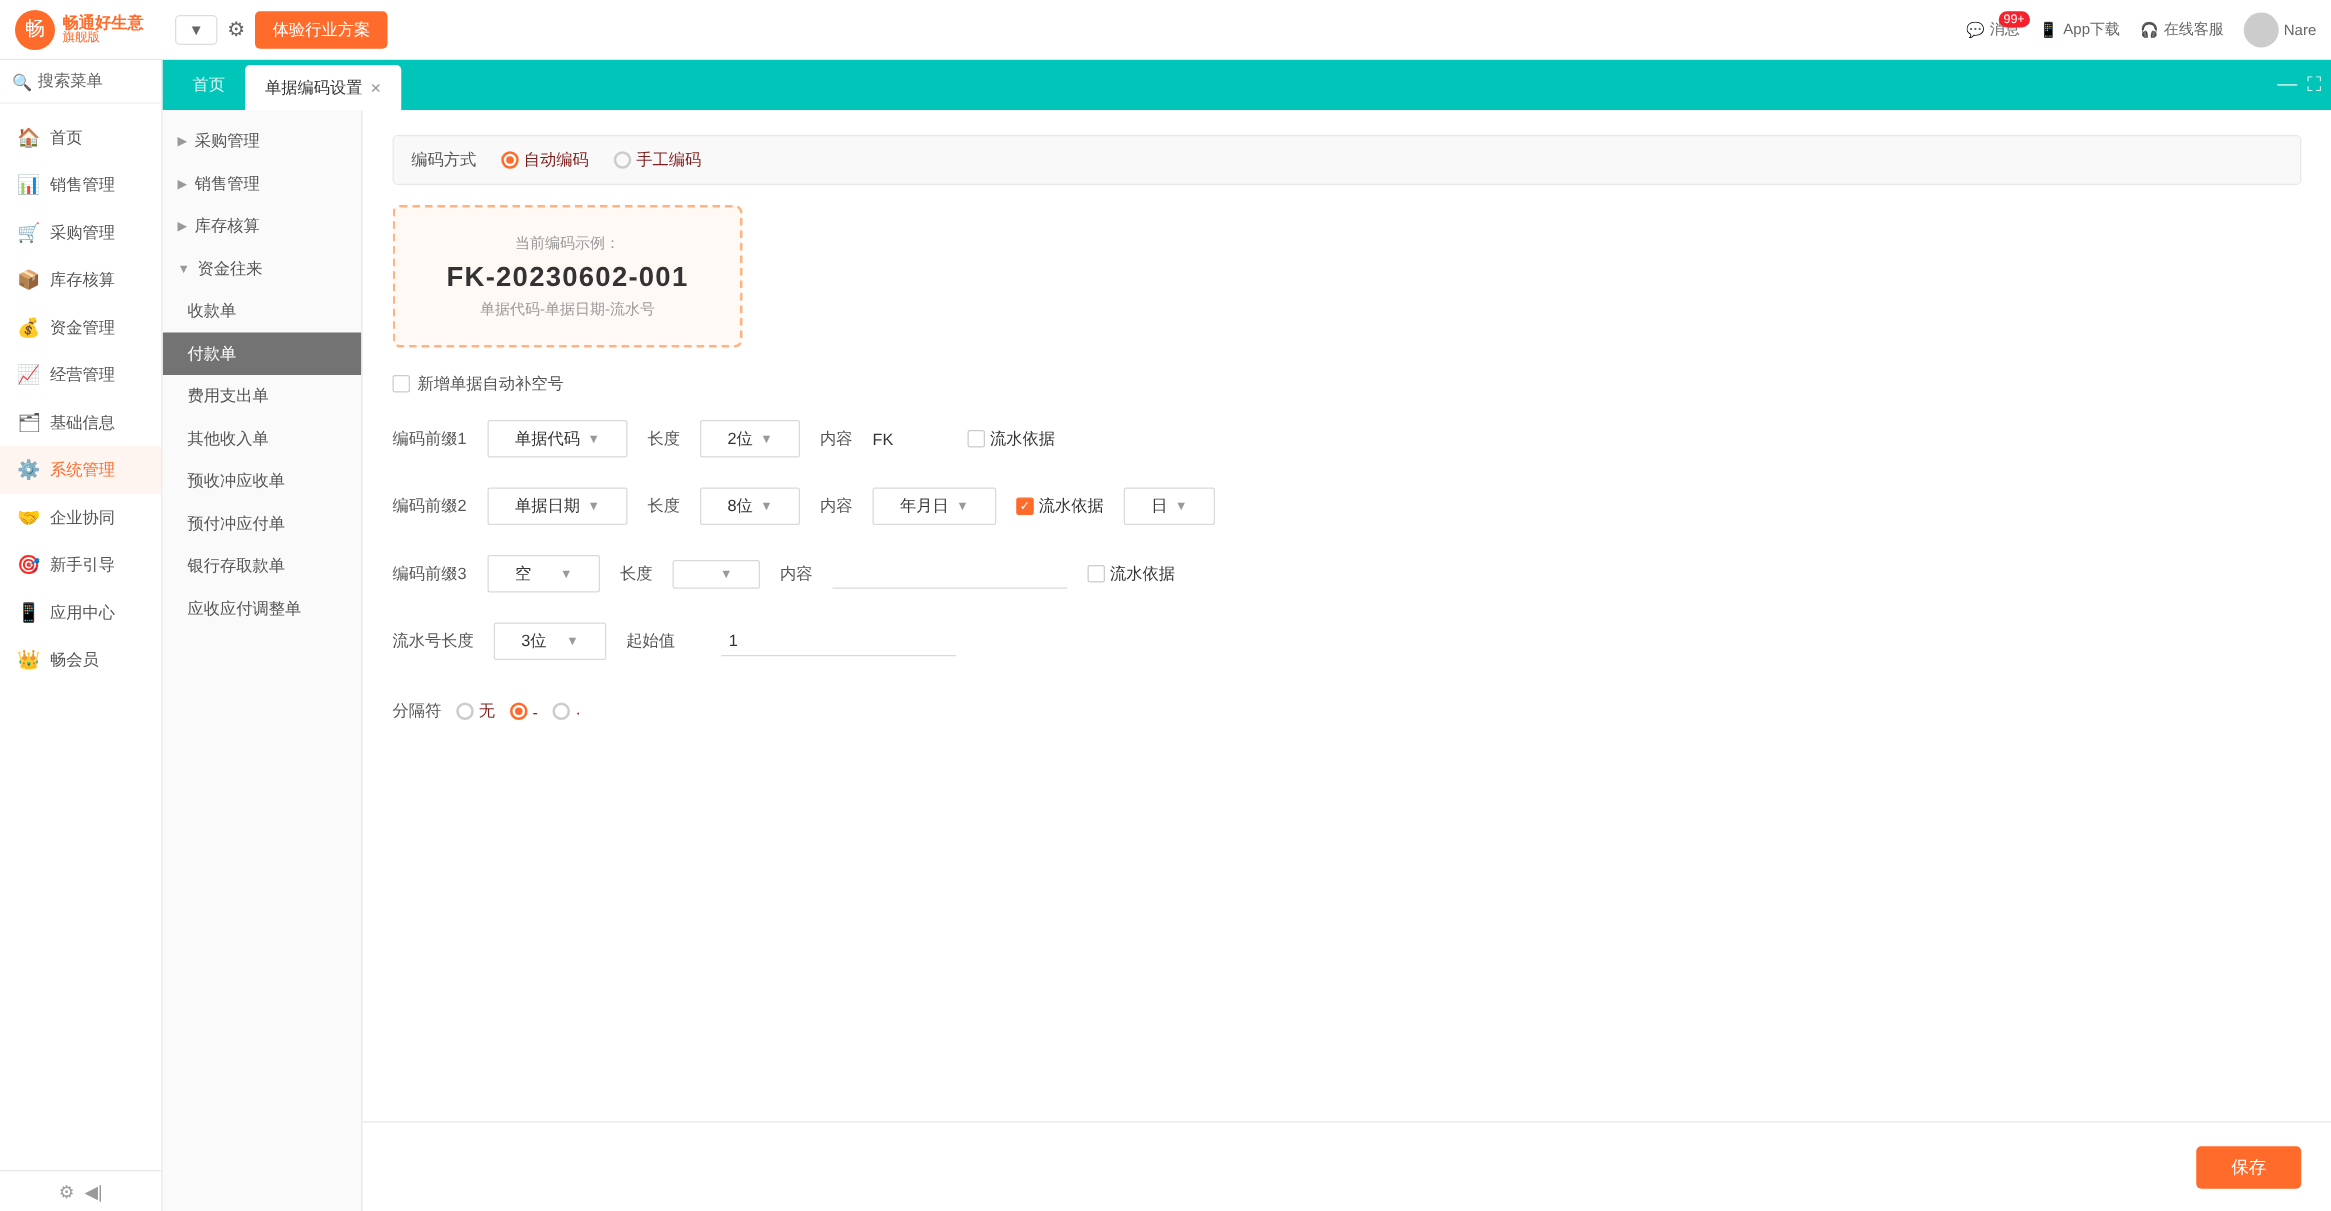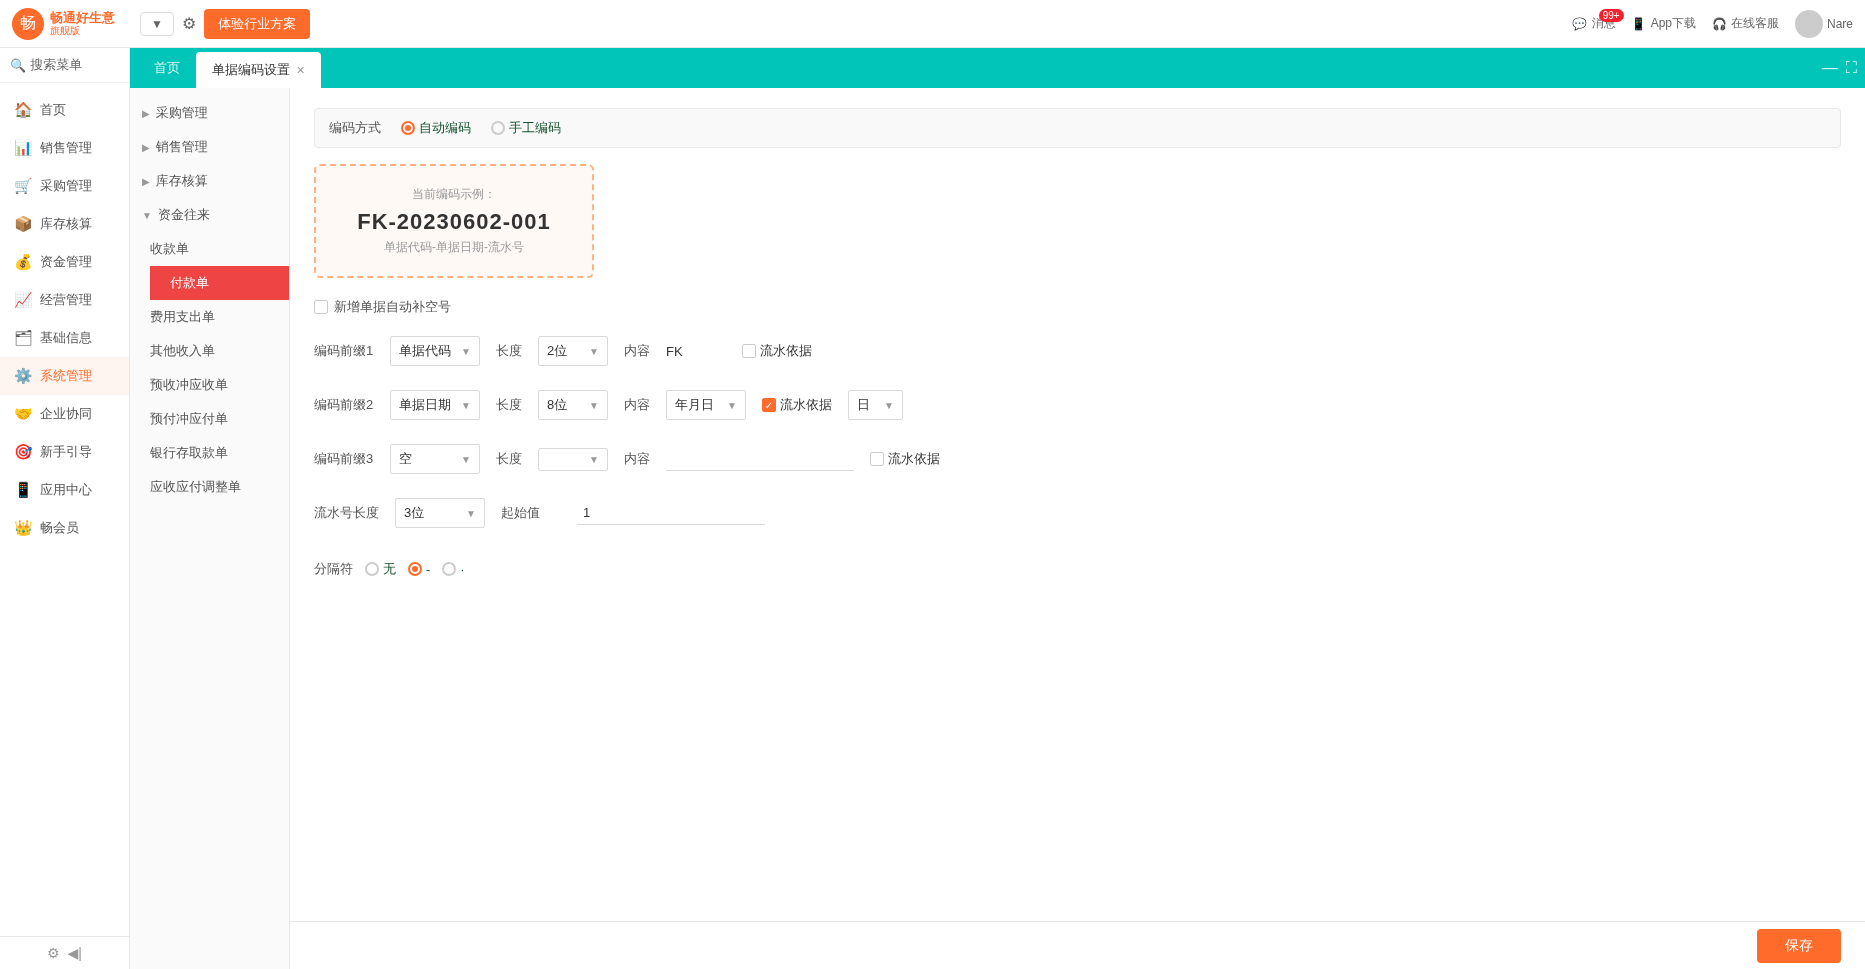--- a/index.html
+++ b/index.html
@@ -58,71 +58,71 @@
 
     
     .content-area { flex: 1; display: flex; overflow: hidden; }
 
     
     .secondary-sidebar { width: 160px; background: #fafafa; border-right: 1px solid #e8e8e8; overflow-y: auto; flex-shrink: 0; padding: 8px 0; }
     .sec-nav-group { }
     .sec-nav-header { display: flex; align-items: center; gap: 6px; padding: 8px 12px; cursor: pointer; color: #555; font-size: 13px; }
     .sec-nav-header .arrow { font-size: 10px; color: #999; }
     .sec-nav-item { padding: 8px 20px; cursor: pointer; font-size: 13px; color: #555; }
-    .sec-nav-item.active { background: #ef4444; color: #fff; border-radius: 0; margin-left: 20px; }
+    .sec-nav-item.active { background: #737373; color: #fff; border-radius: 0; }
 
     
     .main-content { flex: 1; overflow-y: auto; padding: 20px 24px; background: #fff; }
     .page-title { font-size: 16px; font-weight: bold; color: #333; margin-bottom: 20px; }
 
     
     .encode-type-row { display: flex; align-items: center; gap: 20px; padding: 10px 14px; background: #f9f9f9; border: 1px solid #e8e8e8; border-radius: 4px; margin-bottom: 16px; }
     .encode-label { color: #555; font-size: 13px; }
     .radio-item { display: flex; align-items: center; gap: 4px; cursor: pointer; }
     .radio-dot { width: 14px; height: 14px; border-radius: 50%; border: 2px solid #ccc; display: flex; align-items: center; justify-content: center; }
     .radio-dot.checked { border-color: #ff6b2b; }
     .radio-dot.checked::after { content: ''; width: 6px; height: 6px; border-radius: 50%; background: #ff6b2b; }
-    .radio-text { font-size: 13px; color: #14532d; }
+    .radio-text { font-size: 13px; color: #7f1d1d; }
 
     
     .info-text { font-size: 12px; color: #666; margin-bottom: 16px; line-height: 1.6; }
     .info-text em { color: #ff6b2b; font-style: normal; }
 
     
     .code-preview { border: 2px dashed #ffb380; background: #fff9f6; border-radius: 6px; padding: 20px 24px; display: inline-block; margin-bottom: 20px; min-width: 280px; text-align: center; }
     .code-preview-label { font-size: 12px; color: #999; margin-bottom: 6px; }
     .code-preview-value { font-size: 22px; font-weight: bold; color: #333; letter-spacing: 1px; }
     .code-preview-sub { font-size: 12px; color: #999; margin-top: 4px; }
 
     
     .checkbox-row { display: flex; align-items: center; gap: 6px; margin-bottom: 20px; }
     .checkbox-box { width: 14px; height: 14px; border: 1px solid #ccc; border-radius: 2px; cursor: pointer; }
     .checkbox-label { font-size: 13px; color: #555; }
 
     
     .form-section { display: flex; flex-direction: column; gap: 24px; }
     .form-row { display: flex; align-items: center; gap: 16px; flex-wrap: wrap; }
     .form-label { font-size: 13px; color: #555; white-space: nowrap; min-width: 60px; }
-    .form-select { border: 1px solid #d9d9d9; border-radius: 2px; padding: 5px 8px; font-size: 13px; color: #333; background: #fff; display: flex; align-items: center; gap: 6px; cursor: pointer; min-width: 90px; justify-content: space-between; }
+    .form-select { border: 1px solid #d9d9d9; border-radius: 2px; padding: 5px 21px; font-size: 13px; color: #333; background: #fff; display: flex; align-items: center; gap: 6px; cursor: pointer; min-width: 90px; justify-content: space-between; }
     .form-select .arrow { color: #999; font-size: 10px; }
     .form-input { border: none; border-bottom: 1px solid #d9d9d9; padding: 4px 6px; font-size: 13px; color: #333; background: transparent; outline: none; min-width: 60px; }
     .form-len-label { font-size: 13px; color: #555; white-space: nowrap; }
     .form-content-label { font-size: 13px; color: #555; white-space: nowrap; }
     .form-content-value { font-size: 13px; color: #333; min-width: 60px; }
     .checkbox-inline { display: flex; align-items: center; gap: 4px; }
     .checkbox-inline .checkbox-box { cursor: pointer; }
     .checkbox-inline .checkbox-box.checked { background: #ff6b2b; border-color: #ff6b2b; }
 
     
     .separator-row { display: flex; align-items: center; gap: 12px; margin-top: 8px; }
     .sep-label { font-size: 13px; color: #555; }
     .sep-options { display: flex; align-items: center; gap: 12px; }
 
     
-    .bottom-bar { height: 48px; border-top: 1px solid #e8e8e8; background: #fff; display: flex; align-items: center; justify-content: flex-end; padding: 0 24px; flex-shrink: 0; }
+    .bottom-bar { height: 72px; border-top: 1px solid #e8e8e8; background: #fff; display: flex; align-items: center; justify-content: flex-end; padding: 0 24px; flex-shrink: 0; }
     .save-btn { background: #ff6b2b; color: #fff; border: none; border-radius: 4px; padding: 8px 28px; font-size: 14px; cursor: pointer; }
   </style>
 </head>
 <body>
 
 <div class="top-header">
   <div class="logo-area">
     <div class="logo-icon">畅</div>
     <div class="logo-text">
       <span class="main">畅通好生意</span>

